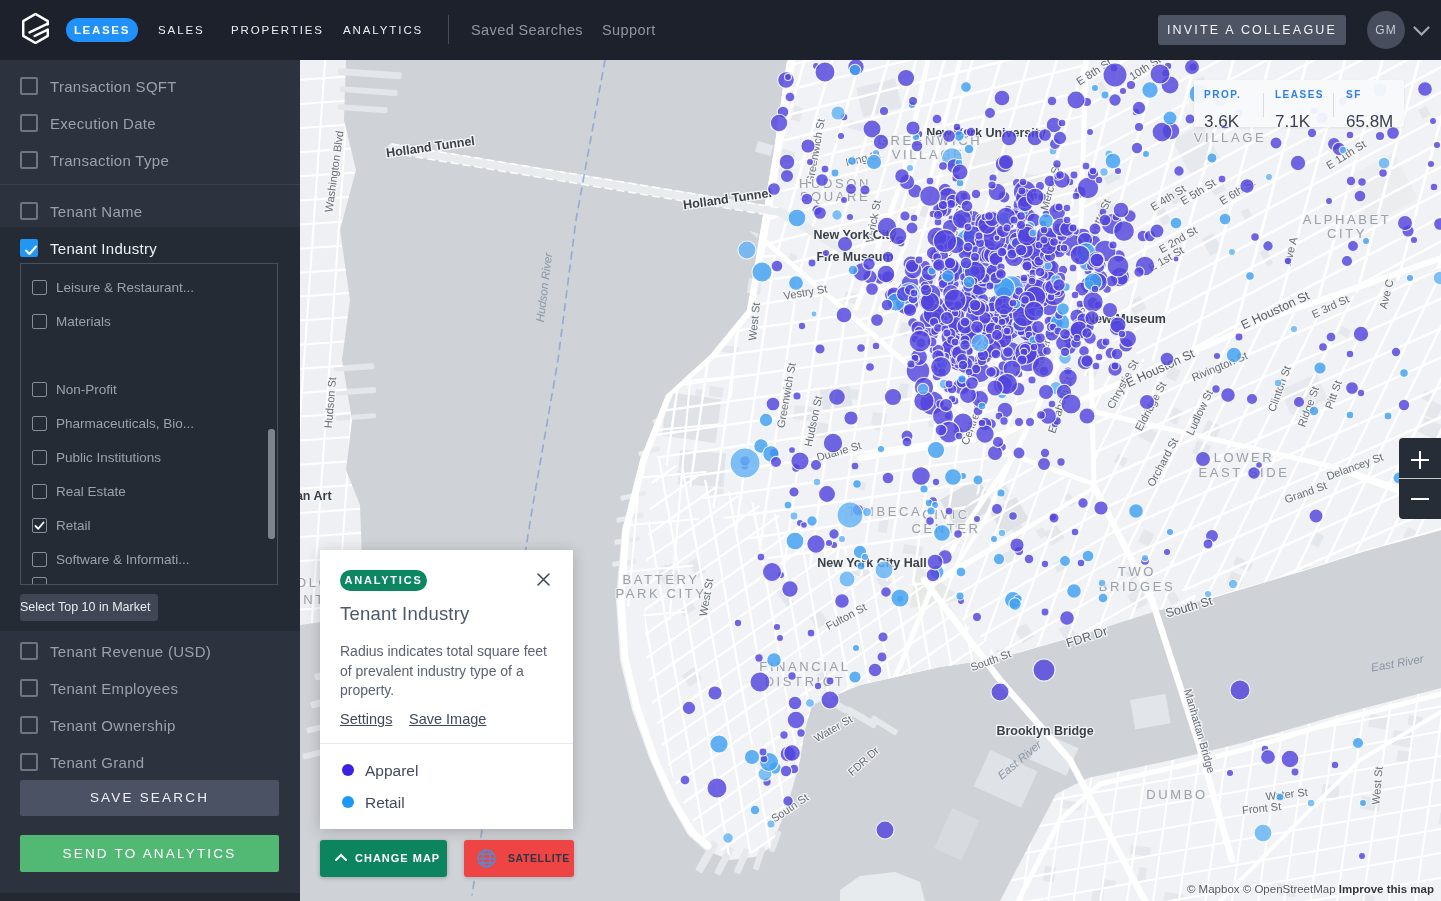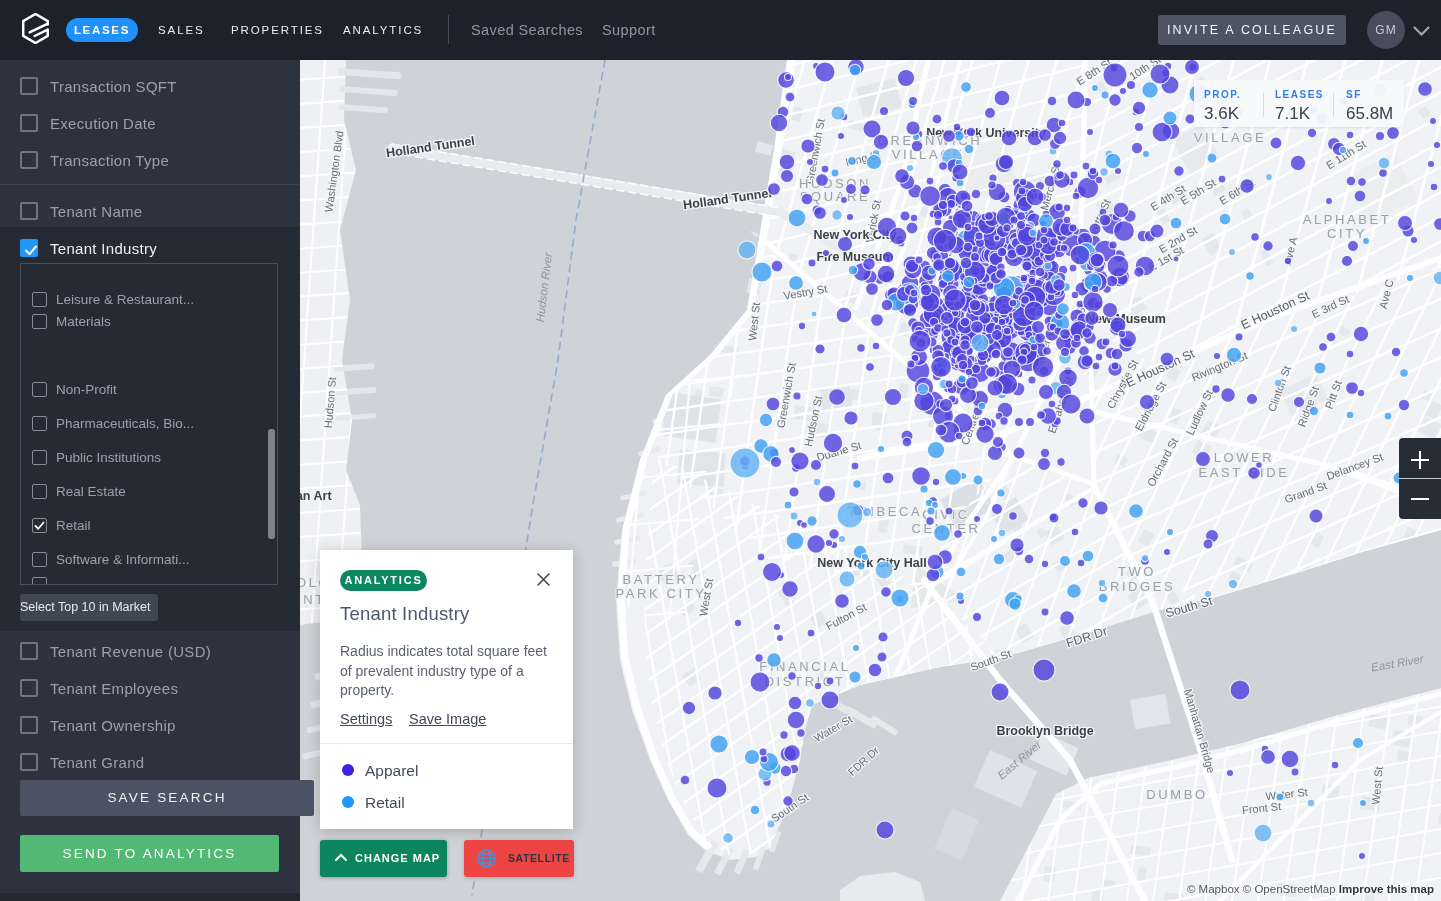--- a/index.html
+++ b/index.html
@@ -19,35 +19,35 @@
 .cbc{background:#2196f3;border-color:#2196f3}
 .rlab{position:absolute;left:30px;top:1px;color:#9aa1ac;font-size:15px;letter-spacing:.3px;white-space:nowrap}
 .rlabw{color:#eef1f4}
 .panel{position:absolute;left:20px;top:203px;width:258px;height:322px;border:1px solid #4a515c;overflow:hidden}
 .item{position:absolute;left:0;width:256px;height:34px}
 .hil{background:#39404e}
 .icb{position:absolute;left:11px;top:9px;width:15px;height:15px;border:1.5px solid #868d98;border-radius:2px}
 .ilab{position:absolute;left:35px;top:9px;color:#9ba2ad;font-size:13.5px;white-space:nowrap}
 .thumb{position:absolute;left:247px;top:165px;width:7px;height:110px;background:#7d838d;border-radius:3px}
 .top10{position:absolute;left:20px;top:534px;width:138px;height:27px;background:#3f4654;border-radius:3px;color:#e8ebef;font-size:12.5px;text-align:left;line-height:27px}
-.saveb{position:absolute;left:20px;top:720px;width:294px;height:36px;background:#4b5263;border-radius:2px;color:#eef1f4;font-size:13.5px;letter-spacing:2.2px;text-align:center;line-height:36px}
+.saveb{position:absolute;left:20px;top:720px;width:259px;height:36px;background:#4b5263;border-radius:2px;color:#eef1f4;font-size:13.5px;letter-spacing:2.2px;text-align:center;line-height:36px}
 .sendb{position:absolute;left:20px;top:775px;width:259px;height:37px;background:#52b974;border-radius:2px;color:#fff;font-size:13.5px;letter-spacing:2.2px;text-align:center;line-height:37px}
 .mapw{position:absolute;left:300px;top:60px;width:1141px;height:841px;overflow:hidden;background:#f1f2f5;z-index:1}
 svg text{font-family:"Liberation Sans",sans-serif}
 .st{font-size:11px;fill:#676e76;text-anchor:middle;paint-order:stroke;stroke:#f4f5f7;stroke-width:2.4px}
 .stb{font-size:12.5px;fill:#585f68;text-anchor:middle;paint-order:stroke;stroke:#f4f5f7;stroke-width:2.6px}
 .wt{font-size:11.5px;fill:#8b97a6;font-style:italic;text-anchor:middle}
 .poi{font-size:12.5px;fill:#3b424b;font-weight:700;text-anchor:middle;paint-order:stroke;stroke:#f4f5f7;stroke-width:2.6px}
 .nb{font-size:13px;fill:#9aa1a9;letter-spacing:2.6px;text-anchor:middle;paint-order:stroke;stroke:#f1f2f5;stroke-width:2px}
 .p{fill:#5044dd}.b{fill:#3fa0f2}.c{fill:#63b2f5}
 circle.p,circle.b,circle.c{fill-opacity:.82;stroke:#fff;stroke-opacity:.85;stroke-width:1.1px}
 .stats{position:absolute;left:1194px;top:80px;width:210px;height:47px;background:rgba(248,249,251,.94);border-radius:2px;z-index:10;box-shadow:0 1px 3px rgba(0,0,0,.08)}
 .stat{position:absolute;top:9px}
 .slab{color:#2e7fe8;font-size:10px;font-weight:700;letter-spacing:1.5px}
-.sval{color:#39414f;font-size:17px;margin-top:4px}
+.sval{color:#39414f;font-size:17px;margin-top:12px}
 .sdiv{position:absolute;top:13px;width:1px;height:24px;background:#d9dcdf}
 .zoomc{position:absolute;left:1399px;top:438px;width:42px;height:81px;background:#272d36;border-radius:4px 0 0 4px;z-index:10}
 .zline{position:absolute;left:0px;top:40px;width:42px;height:1px;background:rgba(255,255,255,.75)}
 .popup{position:absolute;left:320px;top:550px;width:253px;height:279px;background:#fff;box-shadow:0 2px 14px rgba(0,0,0,.2);z-index:15}
 .apill{position:absolute;left:20px;top:20px;width:87px;height:21px;background:#0c8761;border-radius:11px;color:#fff;font-size:11px;font-weight:700;letter-spacing:1.8px;text-align:center;line-height:21px}
 .pclose{position:absolute;left:217px;top:22px;width:13px;height:13px}
 .ptitle{position:absolute;left:20px;top:53px;color:#4d586e;font-size:18.5px;letter-spacing:.2px}
 .ppara{position:absolute;left:20px;top:92px;width:216px;color:#5b6373;font-size:14px;line-height:19.5px}
 .plink{position:absolute;top:161px;color:#3f4a5d;font-size:14.5px;font-weight:500;text-decoration:underline}
 .pdiv{position:absolute;left:0;top:193px;width:253px;height:1px;background:#e7e9ec}
@@ -95,21 +95,21 @@
       <div class="cb"></div>
       <div class="rlab">Tenant Name</div>
     </div>
     <div class="row" style="top:179px">
       <div class="cb cbc"><svg width="18" height="18" viewBox="0 0 18 18">
           <path d="M4 9.5 L7.5 13 L14 5.5" fill="none" stroke="#fff" stroke-width="2" stroke-linecap="round" stroke-linejoin="round"></path>
         </svg></div>
       <div class="rlab rlabw">Tenant Industry</div>
     </div>
     <div class="panel">
-      <div class="item" style="top:19px">
+      <div class="item" style="top:7px">
         <div class="icb"></div>
         <div class="ilab">Leisure &amp; Restaurant...</div>
       </div>
       <div class="item" style="top:41px">
         <div class="icb"></div>
         <div class="ilab">Materials</div>
       </div>
       <div class="item" style="top:109px">
         <div class="icb"></div>
         <div class="ilab">Non-Profit</div>

